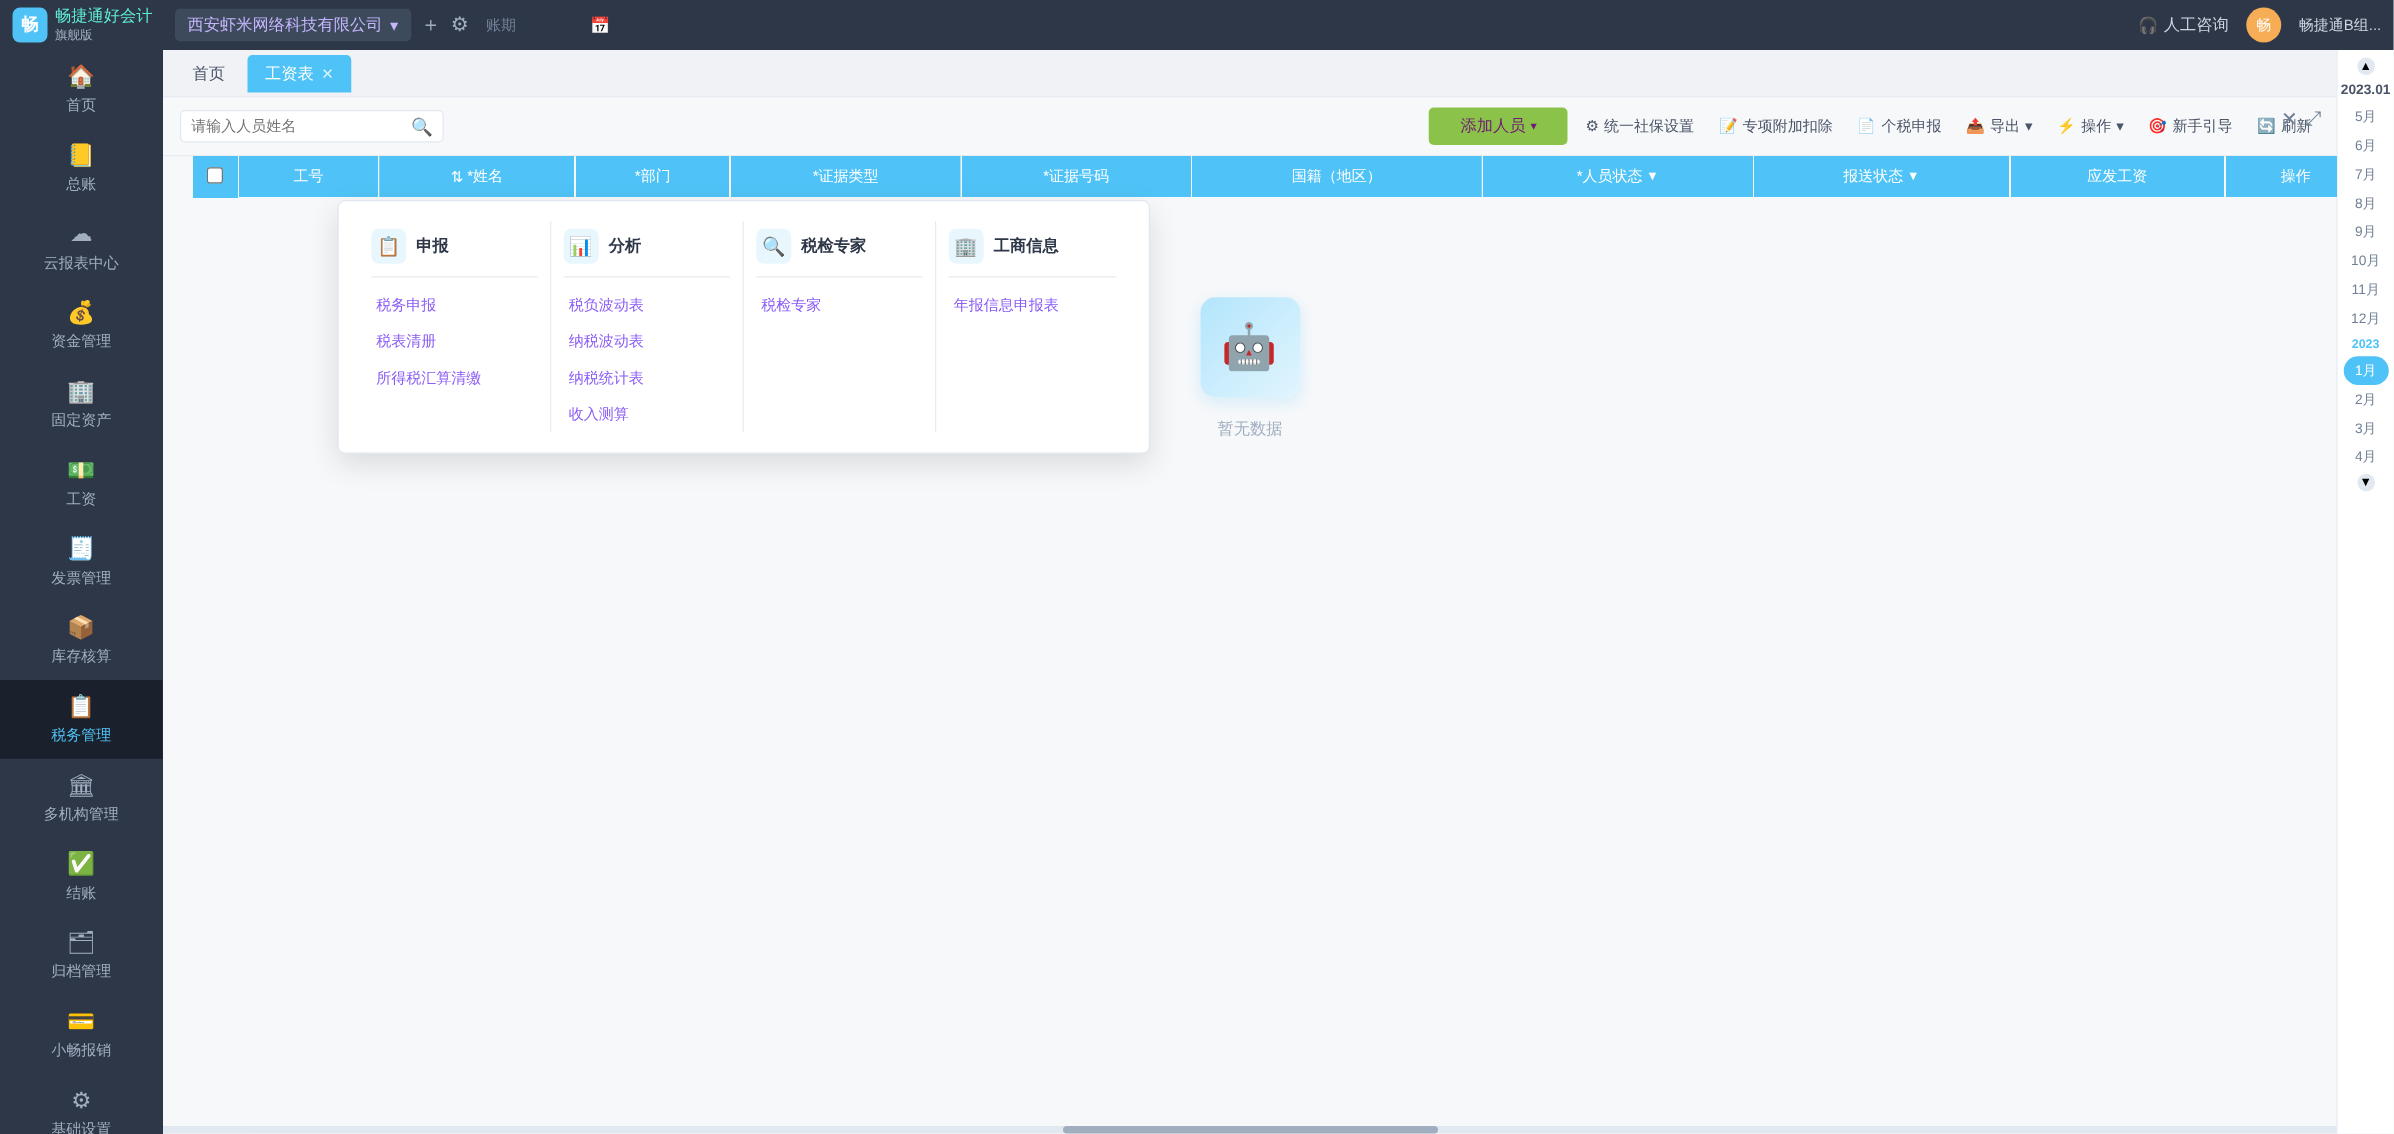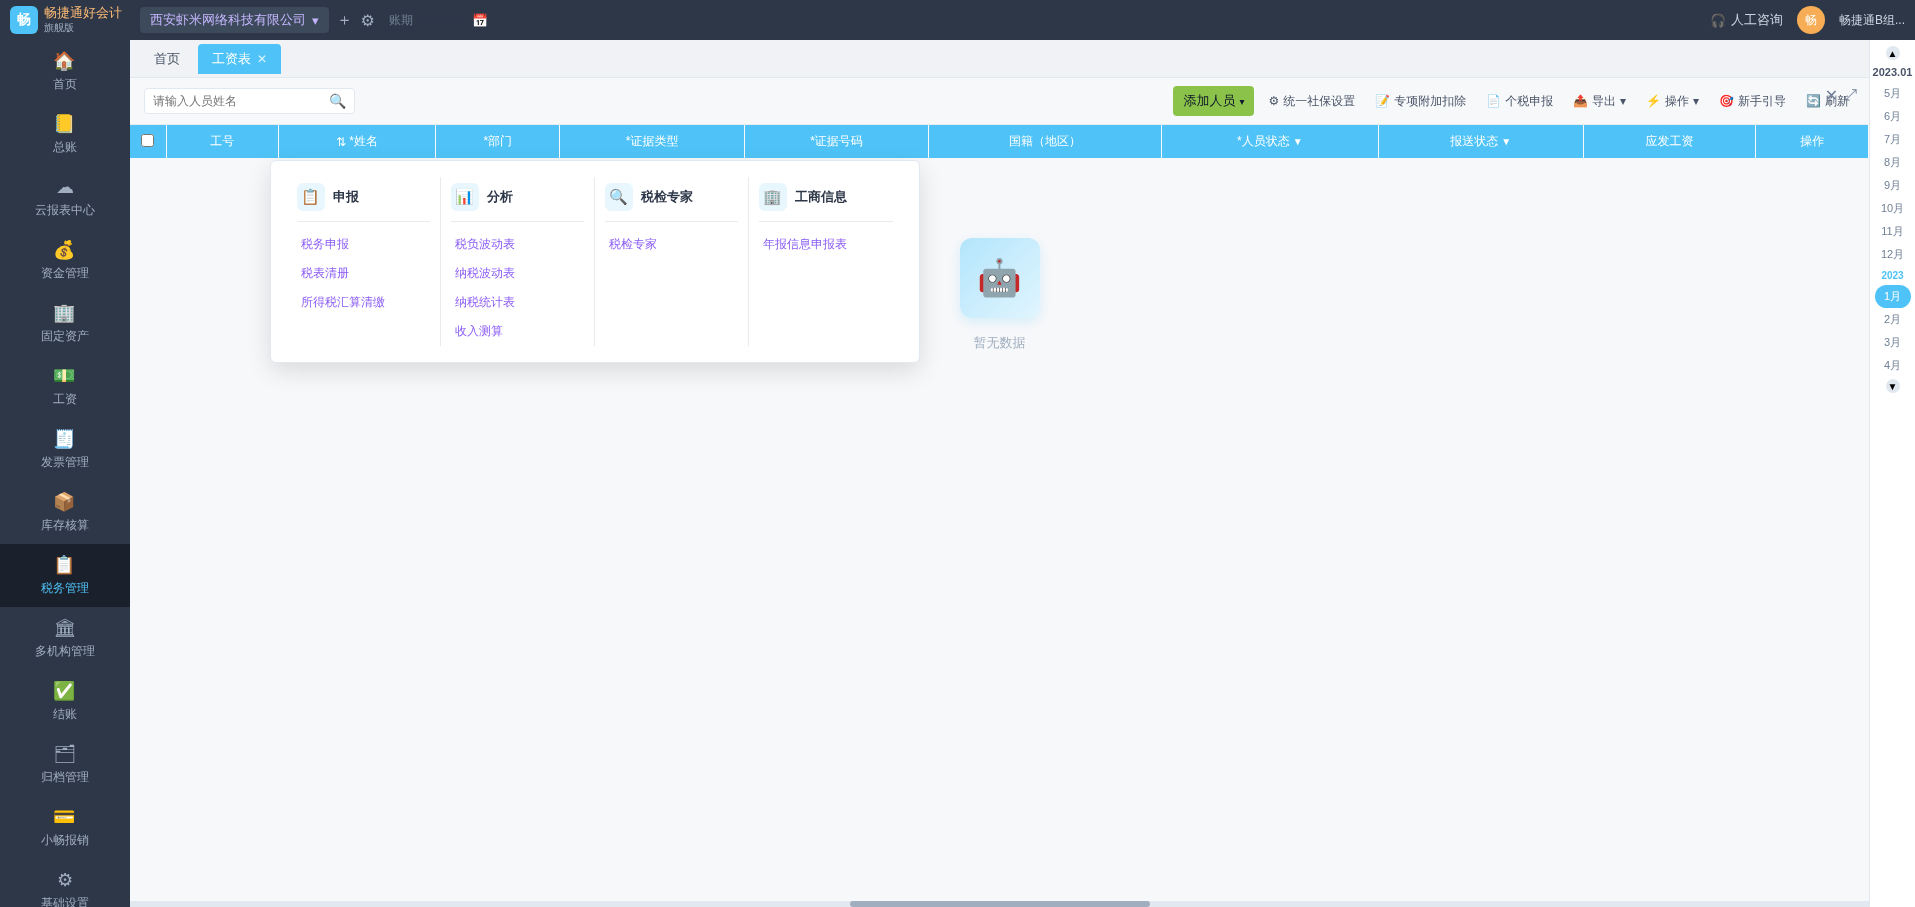--- a/index.html
+++ b/index.html
@@ -22,21 +22,21 @@
       gap: 6px;
       min-width: 120px;
     }
     .logo-icon {
       width: 28px; height: 28px;
       background: #4fc3f7;
       border-radius: 6px;
       display: flex; align-items: center; justify-content: center;
       font-size: 14px; color: #fff; font-weight: bold;
     }
-    .logo-text { font-size: 13px; color: #fdba74; line-height: 1.2; }
+    .logo-text { font-size: 13px; color: #5eead4; line-height: 1.2; }
     .logo-sub { font-size: 10px; color: #a0aec0; }
     .company-selector {
       display: flex; align-items: center; gap: 6px;
       margin-left: 10px;
       padding: 4px 10px;
       background: #3d4a5c;
       border-radius: 4px;
       cursor: pointer;
       color: #c4b5fd;
     }
@@ -132,24 +132,24 @@
       background: #fff;
       gap: 16px;
     }
     .search-input-wrap input {
       border: none; outline: none; font-size: 12px; color: #666; width: 160px;
     }
     .search-icon { color: #a0aec0; font-size: 14px; }
     .toolbar-right { margin-left: auto; display: flex; align-items: center; gap: 8px; }
     .btn-add {
       background: #8bc34a;
-      color: #0f172a;
+      color: #701a75;
       border: none;
       border-radius: 4px;
-      padding: 6px 10px;
+      padding: 6px 25px;
       cursor: pointer;
       font-size: 13px;
       display: flex; align-items: center; gap: 4px;
     }
     .btn-add .arrow { font-size: 10px; }
     .toolbar-action {
       display: flex; align-items: center; gap: 4px;
       color: #4a5568; font-size: 12px; cursor: pointer;
       padding: 4px 6px;
       border-radius: 3px;
@@ -158,20 +158,21 @@
     
     .table-wrap {
       flex: 1;
       overflow: auto;
       position: relative;
     }
     table {
       width: 100%;
       border-collapse: collapse;
       font-size: 12px;
+      margin-left: 24px;
     }
     thead tr th {
       background: #4fc3f7;
       color: #fff;
       padding: 8px 10px;
       text-align: center;
       border-right: 1px solid rgba(255,255,255,0.2);
       white-space: nowrap;
       font-weight: normal;
       position: sticky; top: 0; z-index: 2;

